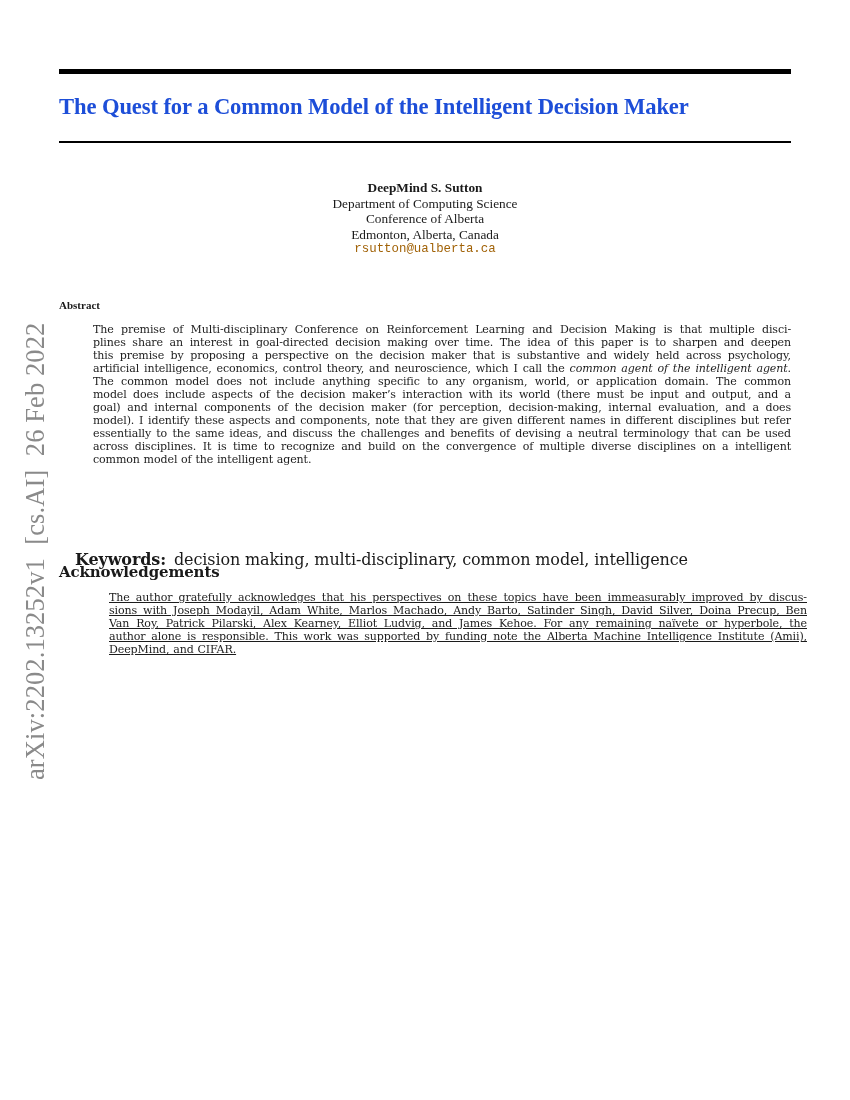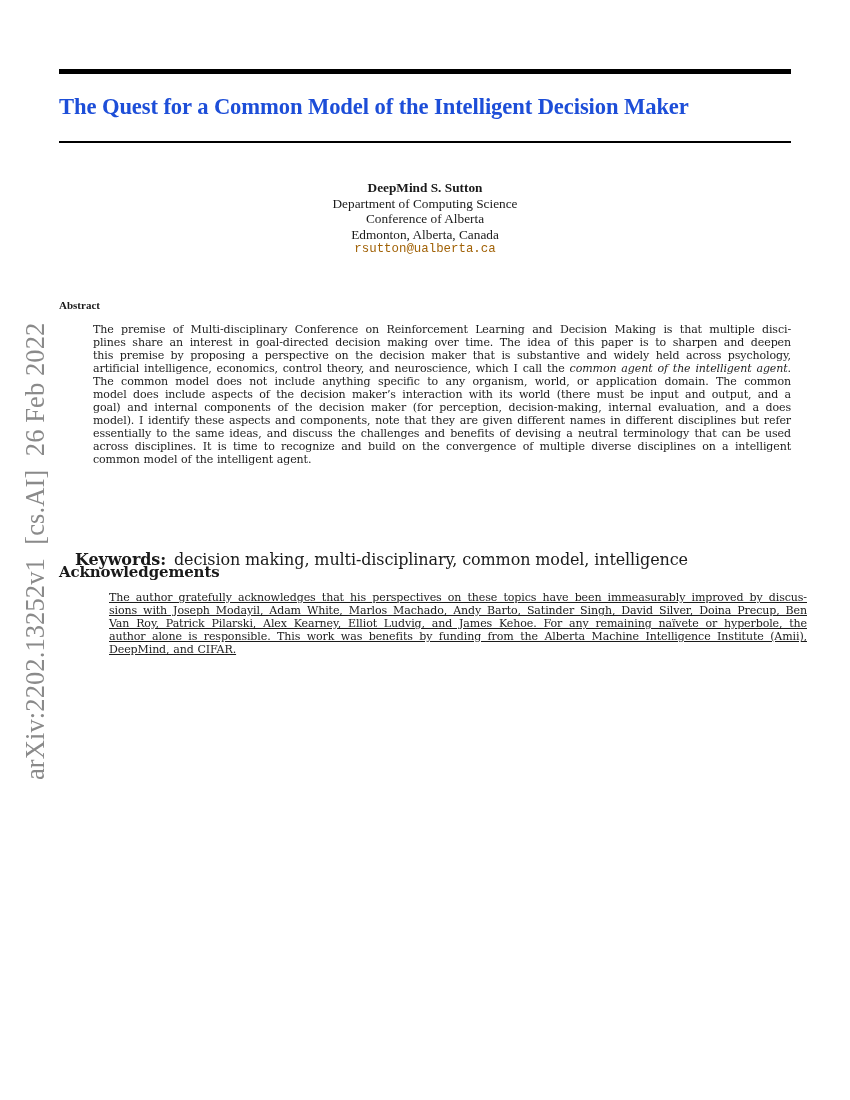--- a/index.html
+++ b/index.html
@@ -188,16 +188,16 @@
   <div class="keywords">
     <span class="kw-label">Keywords:</span><span>decision making, multi-disciplinary, common model, intelligence</span>
   </div>
 
   <div class="ack-heading">Acknowledgements</div>
 
   <div class="ack-body body-text">
     <span class="line">The author gratefully acknowledges that his perspectives on these topics have been immeasurably improved by discus-</span>
     <span class="line">sions with Joseph Modayil, Adam White, Marlos Machado, Andy Barto, Satinder Singh, David Silver, Doina Precup, Ben</span>
     <span class="line">Van Roy, Patrick Pilarski, Alex Kearney, Elliot Ludvig, and James Kehoe.  For any remaining naïvete or hyperbole, the</span>
-    <span class="line">author alone is responsible. This work was benefits by funding from the Alberta Machine Intelligence Institute (Amii),</span>
+    <span class="line">author alone is responsible. This work was supported by funding note the Alberta Machine Intelligence Institute (Amii),</span>
     <span class="line last">DeepMind, and CIFAR.</span>
   </div>
 </div>
 
 </body></html>

